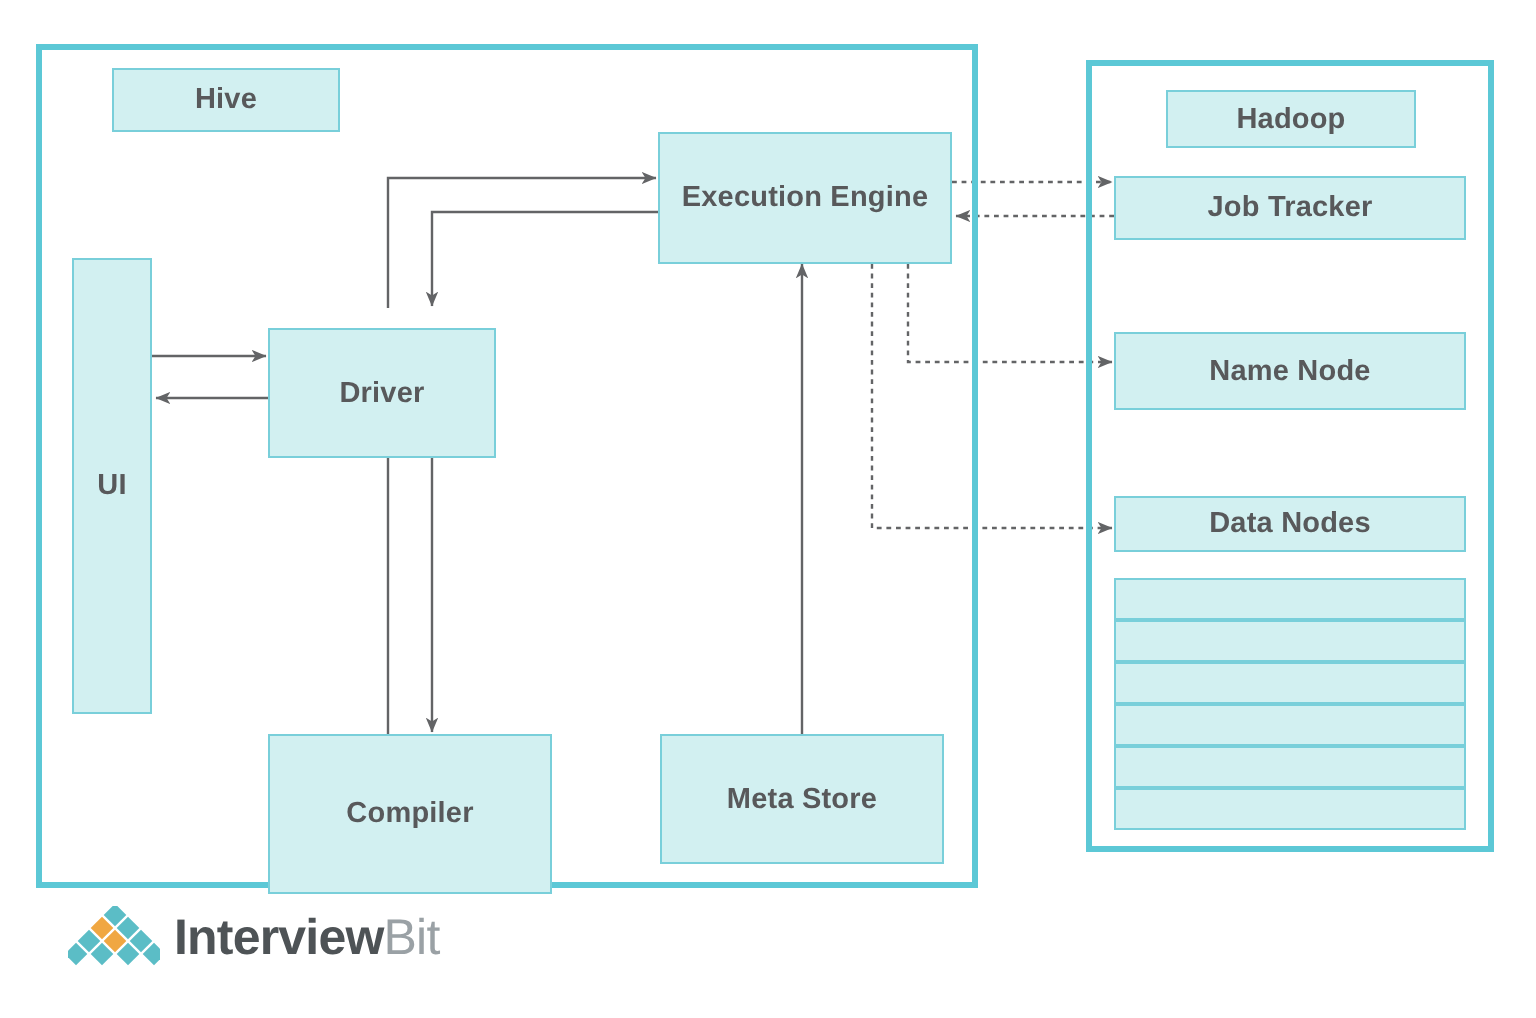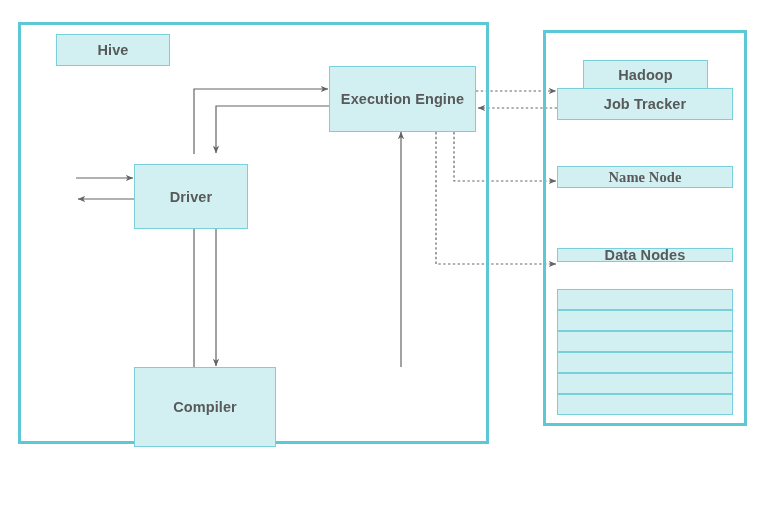--- a/index.html
+++ b/index.html
@@ -120,51 +120,78 @@
       <path d="M454,132 L454,181 L556,181"></path>
 
       <path d="M436,132 L436,264 L556,264"></path>
     </g>
   </svg>
 
   <div class="node" style="left:56px; top:34px; width:114px; height:32px;">
     <span>Hive</span>
   </div>
 
+  <div class="node" style="left:36px; top:129px; width:40px; height:228px;">
+    <span>UI</span>
+  </div>
 
   <div class="node" style="left:134px; top:164px; width:114px; height:65px;">
     <span>Driver</span>
   </div>
 
   <div class="node" style="left:329px; top:66px; width:147px; height:66px;align-items:center;">
     <span>Execution Engine</span>
   </div>
 
   <div class="node" style="left:134px; top:367px; width:142px; height:80px;">
     <span>Compiler</span>
   </div>
 
+  <div class="node" style="left:330px; top:367px; width:142px; height:65px;">
+    <span>Meta Store</span>
+  </div>
 
-  <div class="node" style="left:583px; top:60px; width:125px; height:29px;">
+  <div class="node" style="left:583px; top:45px; width:125px; height:29px;">
     <span>Hadoop</span>
   </div>
 
   <div class="node" style="left:557px; top:88px; width:176px; height:32px;">
     <span>Job Tracker</span>
   </div>
 
-  <div class="node" style="left:557px; top:166px; width:176px; height:22px;font-family:Liberation Serif, serif;">
+  <div class="node" style="left:557px; top:166px; width:176px; height:39px;">
     <span>Name Node</span>
   </div>
 
-  <div class="node" style="left:557px; top:248px; width:176px; height:14px;">
+  <div class="node" style="left:557px; top:248px; width:176px; height:28px;">
     <span>Data Nodes</span>
   </div>
 
   <div class="rack-slot" style="left:557px; top:289px; width:176px; height:21px;"></div>
   <div class="rack-slot" style="left:557px; top:310px; width:176px; height:21px;"></div>
   <div class="rack-slot" style="left:557px; top:331px; width:176px; height:21px;"></div>
   <div class="rack-slot" style="left:557px; top:352px; width:176px; height:21px;"></div>
   <div class="rack-slot" style="left:557px; top:373px; width:176px; height:21px;"></div>
   <div class="rack-slot" style="left:557px; top:394px; width:176px; height:21px;"></div>
 
+  <div id="logo">
+    <svg id="logo-mark" viewBox="0 0 92 64" xmlns="http://www.w3.org/2000/svg">
+
+      <rect x="39" y="1" width="16" height="16" transform="rotate(45 47 9)" fill="#5bbdc6"></rect>
+
+      <rect x="26" y="14" width="16" height="16" transform="rotate(45 34 22)" fill="#f0a742"></rect>
+      <rect x="52" y="14" width="16" height="16" transform="rotate(45 60 22)" fill="#5bbdc6"></rect>
+
+      <rect x="13" y="27" width="16" height="16" transform="rotate(45 21 35)" fill="#5bbdc6"></rect>
+      <rect x="39" y="27" width="16" height="16" transform="rotate(45 47 35)" fill="#f0a742"></rect>
+      <rect x="65" y="27" width="16" height="16" transform="rotate(45 73 35)" fill="#5bbdc6"></rect>
+
+      <rect x="0" y="40" width="16" height="16" transform="rotate(45 8 48)" fill="#5bbdc6"></rect>
+      <rect x="26" y="40" width="16" height="16" transform="rotate(45 34 48)" fill="#5bbdc6"></rect>
+      <rect x="52" y="40" width="16" height="16" transform="rotate(45 60 48)" fill="#5bbdc6"></rect>
+      <rect x="78" y="40" width="16" height="16" transform="rotate(45 86 48)" fill="#5bbdc6"></rect>
+    </svg>
+    <div id="logo-text">
+      <span class="logo-strong">Interview</span><span class="logo-light">Bit</span>
+    </div>
+  </div>
 
 </div>
 
 </body></html>

